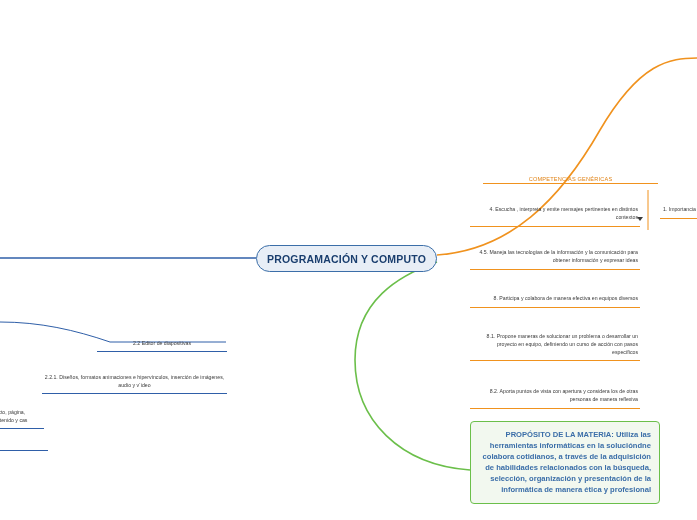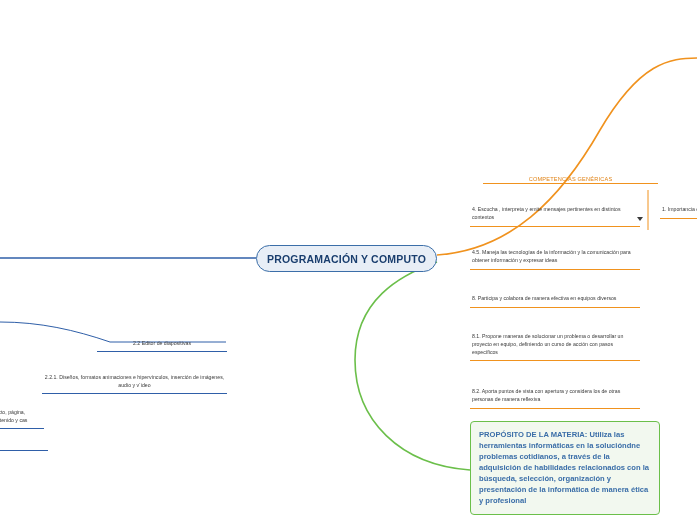--- a/index.html
+++ b/index.html
@@ -21,20 +21,21 @@
     position: absolute;
     left: 0;
     top: 0;
     width: 697px;
     height: 520px;
     pointer-events: none;
   }
   .node {
     position: absolute;
     box-sizing: border-box;
+    text-align: right;
   }
 
   
   .central {
     left: 256px;
     top: 245px;
     width: 181px;
     height: 27px;
     border: 1px solid #3b6ea8;
     border-radius: 14px;
@@ -136,21 +137,21 @@
   <div class="node orange-item" style="left:470px; top:246px; width:170px;">4.5. Maneja las tecnologías de la información y la comunicación para obtener información y expresar ideas</div>
 
   <div class="node orange-item" style="left:470px; top:292px; width:170px;">8. Participa y colabora de manera efectiva en equipos diversos</div>
 
   <div class="node orange-item" style="left:470px; top:330px; width:170px;">8.1. Propone maneras de solucionar un problema o desarrollar un proyecto en equipo, definiendo un curso de acción con pasos específicos</div>
 
   <div class="node orange-item" style="left:470px; top:385px; width:170px;">8.2. Aporta puntos de vista con apertura y considera los de otras personas de manera reflexiva</div>
 
   <div class="node orange-item" style="left:660px; top:203px; width:60px;">1. Importancia cotidiana</div>
 
-  <div class="node purpose">PROPÓSITO DE LA MATERIA: Utiliza las herramientas informáticas en la solucióndne problemas cotidianos, a través de la adquisición de habilidades relacionados con la búsqueda, selección, organización y presentación de la informática de manera ética y profesional</div>
+  <div class="node purpose">PROPÓSITO DE LA MATERIA: Utiliza las herramientas informáticas en la solucióndne colabora cotidianos, a través de la adquisición de habilidades relacionados con la búsqueda, selección, organización y presentación de la informática de manera ética y profesional</div>
 
   <div class="node blue-item" style="left:97px; top:338px; width:130px;">2.2 Editor de diapositivas</div>
 
   <div class="node blue-item" style="left:42px; top:372px; width:185px;">2.2.1. Diseños, formatos animaciones e hipervínculos, inserción de imágenes, audio y v´ideo</div>
 
   <div class="node blue-item blue-item-left" style="left:-8px; top:407px; width:52px;">texto, página, ontenido y cas</div>
 
   <div class="node" style="left:0px; top:450px; width:48px; height:1px; background:#2f5fa8;"></div>
 
 </div>

